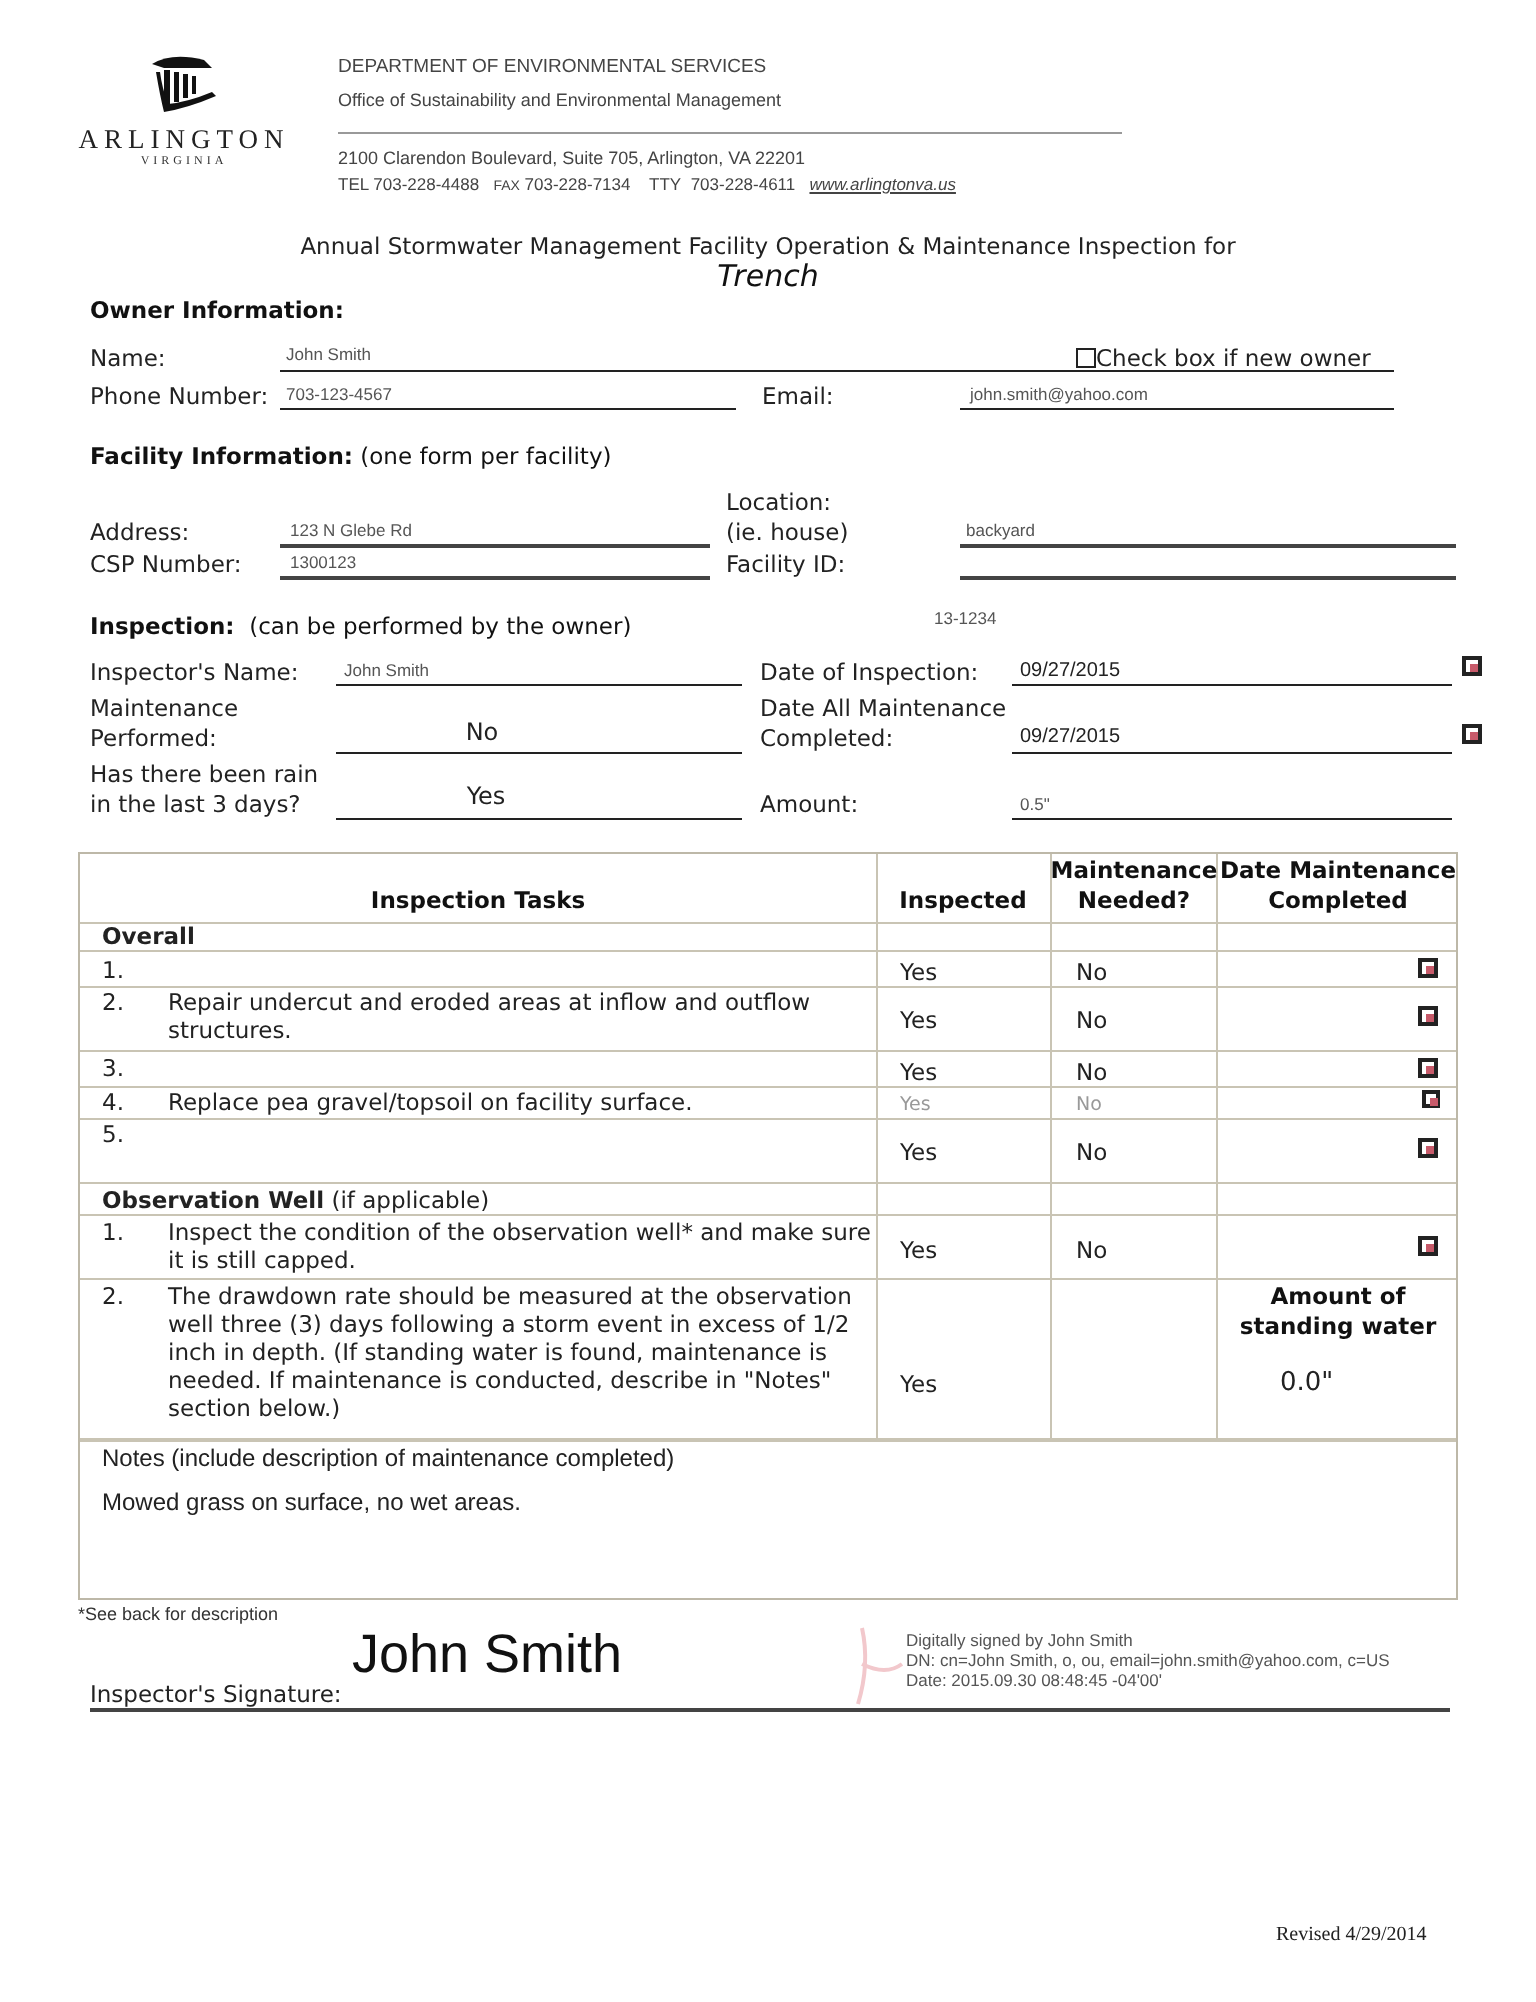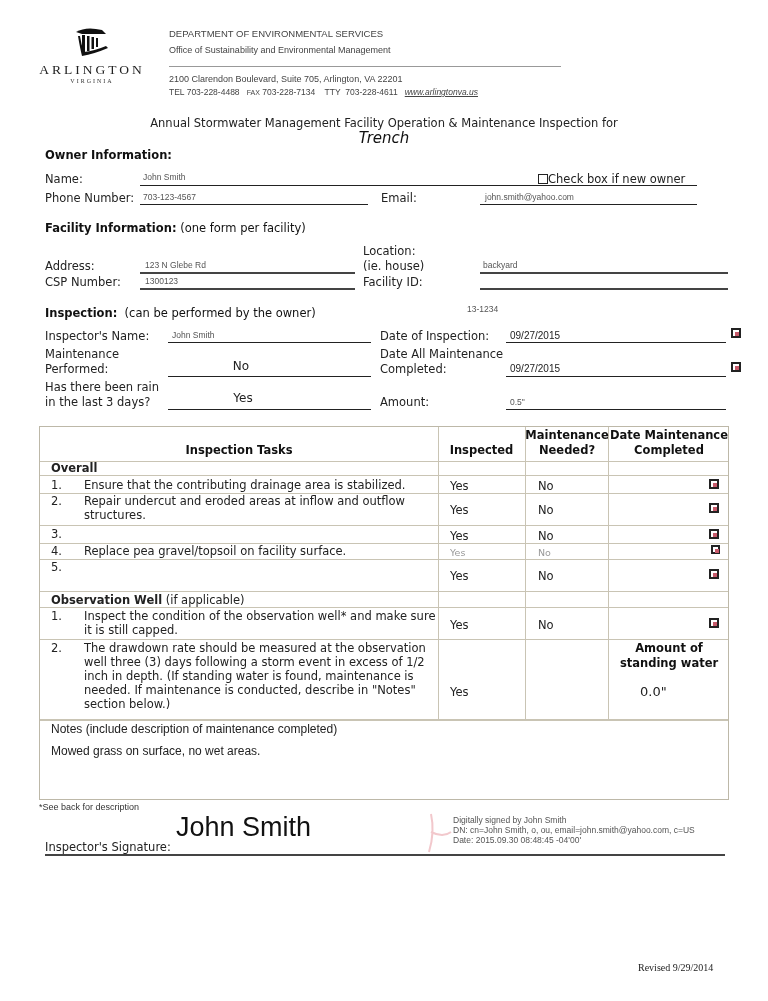--- a/index.html
+++ b/index.html
@@ -154,21 +154,20 @@
   <div class="hline" style="top:292px; width:688px; height:2px;"></div>
 
   <div class="th" style="left:0; top:16px; width:398px;">Inspection Tasks</div>
   <div class="th" style="left:398px; top:16px; width:87px;">Inspected</div>
   <div class="th" style="left:485px; top:1px; width:84px;"><span>Maintenance</span><br><span>Needed?</span></div>
   <div class="th" style="left:568px; top:1px; width:122px;"><span>Date Maintenance</span><br><span>Completed</span></div>
 
   <div class="cell" style="left:11px; top:34px; font-weight:bold;">Overall</div>
 
   <div class="num" style="left:11px; top:51px;">1.</div>
-  <div class="cell" style="left:44px; top:51px; width:350px;">Ensure that the contributing drainage area is stabilized.</div>
   <div class="cell" style="left:410px; top:52px;">Yes</div>
   <div class="cell" style="left:498px; top:52px;">No</div>
   <div class="chk" style="left:669px; top:52px;"></div>
 
   <div class="num" style="left:11px; top:67px;">2.</div>
   <div class="cell" style="left:44px; top:67px; width:350px;">Repair undercut and eroded areas at inflow and outflow structures.</div>
   <div class="cell" style="left:410px; top:76px;">Yes</div>
   <div class="cell" style="left:498px; top:76px;">No</div>
   <div class="chk" style="left:669px; top:76px;"></div>
 
@@ -212,13 +211,13 @@
 <svg class="abs" style="left:425px; top:812px;" width="30" height="44" viewBox="0 0 30 44">
   <path d="M6 2 Q10 20 4 40 M6 20 Q18 26 26 20" stroke="#f2c8cc" stroke-width="2" fill="none"></path>
 </svg>
 <div class="abs sig-info" style="left:453px; top:815px;">
   <div>Digitally signed by John Smith</div>
   <div>DN: cn=John Smith, o, ou, email=john.smith@yahoo.com, c=US</div>
   <div>Date: 2015.09.30 08:48:45 -04'00'</div>
 </div>
 <div class="abs uline2" style="left:45px; top:854px; width:680px;"></div>
 
-<div class="abs revised" style="left:638px; top:962px;">Revised 9/29/2014</div>
+<div class="abs revised" style="left:638px; top:962px;">Revised 4/29/2014</div>
 
 </body></html>

